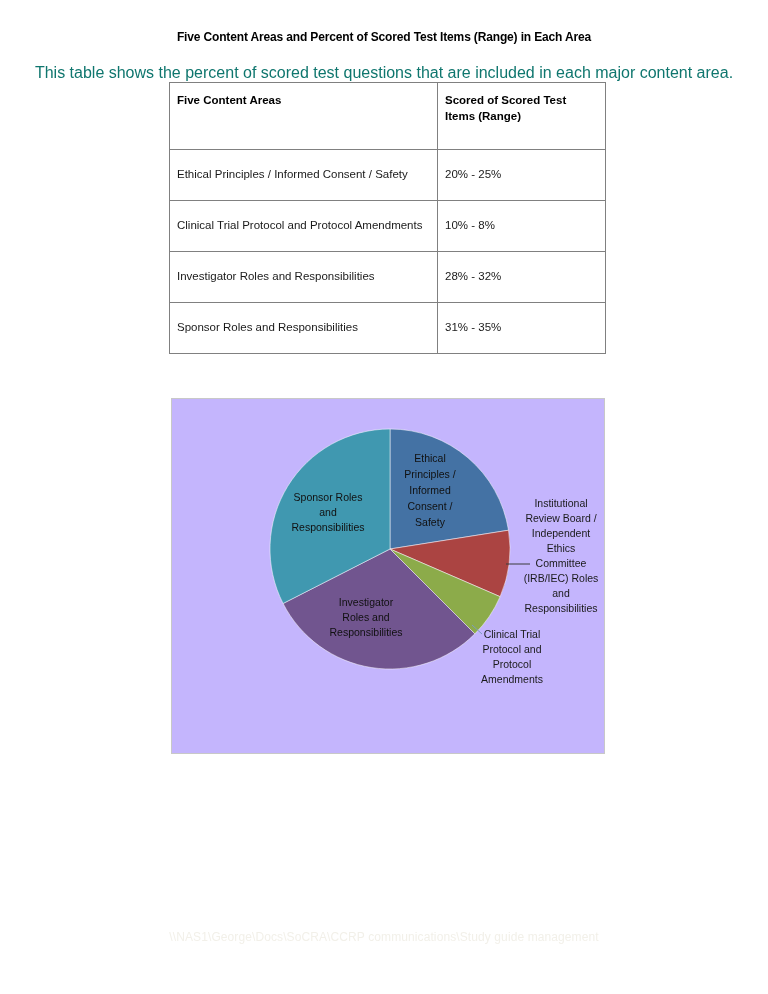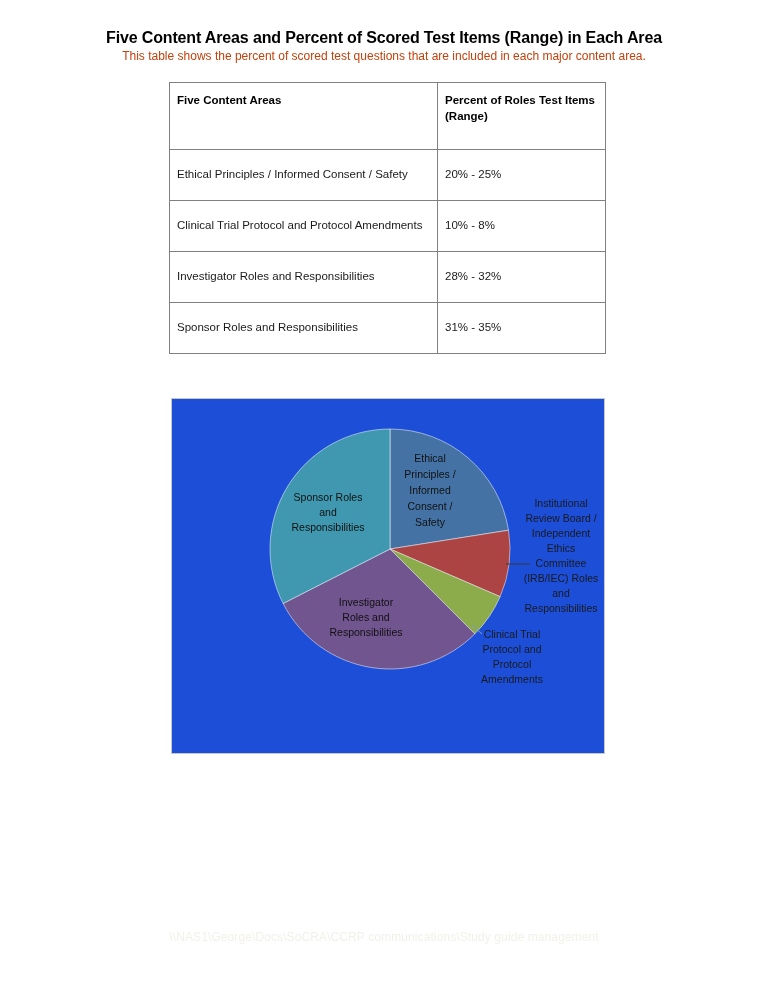--- a/index.html
+++ b/index.html
@@ -18,32 +18,32 @@
 
   
   #title-block {
     position: absolute;
     left: 0;
     top: 30px;
     width: 768px;
     text-align: center;
   }
   #doc-title {
-    font-size: 16px;
+    font-size: 12px;
     font-weight: bold;
     letter-spacing: -0.15px;
     color: #000;
     line-height: 15px;
   }
   #doc-subtitle {
-    font-size: 12px;
+    font-size: 16px;
     font-weight: normal;
-    color: #c2410c;
+    color: #0f766e;
     line-height: 15px;
-    margin-top: 4px;
+    margin-top: 20px;
   }
 
   
   #content-table {
     position: absolute;
     left: 169px;
     top: 82px;
     width: 436px;
     border-collapse: collapse;
     table-layout: fixed;
@@ -71,21 +71,21 @@
 
   
   #chart-frame {
     position: absolute;
     left: 171px;
     top: 398px;
     width: 434px;
     height: 356px;
     border: 1px solid #c8c8c8;
     box-sizing: border-box;
-    background: #1d4ed8;
+    background: #c4b5fd;
   }
   #chart-svg {
     position: absolute;
     left: 0;
     top: 0;
   }
   .pie-label {
     font-family: "Liberation Sans", sans-serif;
     font-size: 10.5px;
     fill: #1a1a1a;
@@ -127,21 +127,21 @@
 </div>
 
 <table id="content-table">
   <colgroup>
     <col class="col-area">
     <col class="col-pct">
   </colgroup>
   <thead>
     <tr>
       <th class="col-area">Five Content Areas</th>
-      <th class="col-pct">Percent of Roles Test Items (Range)</th>
+      <th class="col-pct">Scored of Scored Test Items (Range)</th>
     </tr>
   </thead>
   <tbody>
     <tr>
       <td class="cell-area">Ethical Principles / Informed Consent / Safety</td>
       <td class="cell-pct">20% - 25%</td>
     </tr>
     <tr>
       <td class="cell-area">Clinical Trial Protocol and Protocol Amendments</td>
       <td class="cell-pct">10% - 8%</td>

